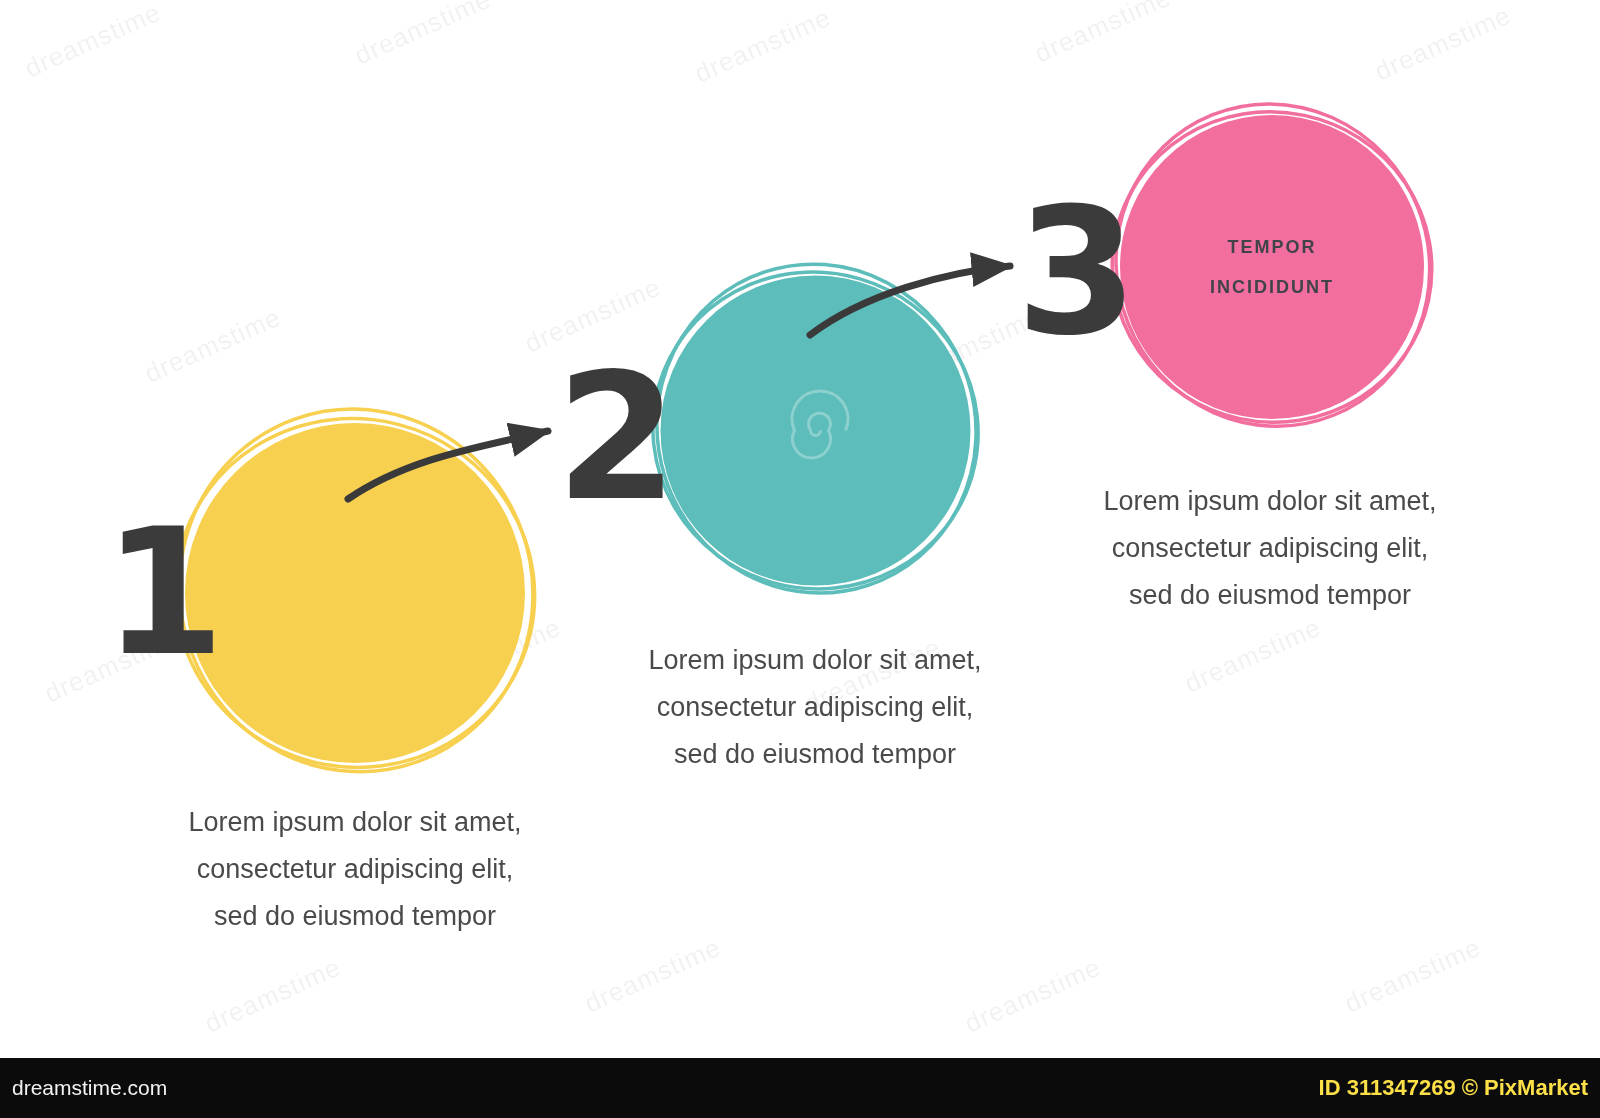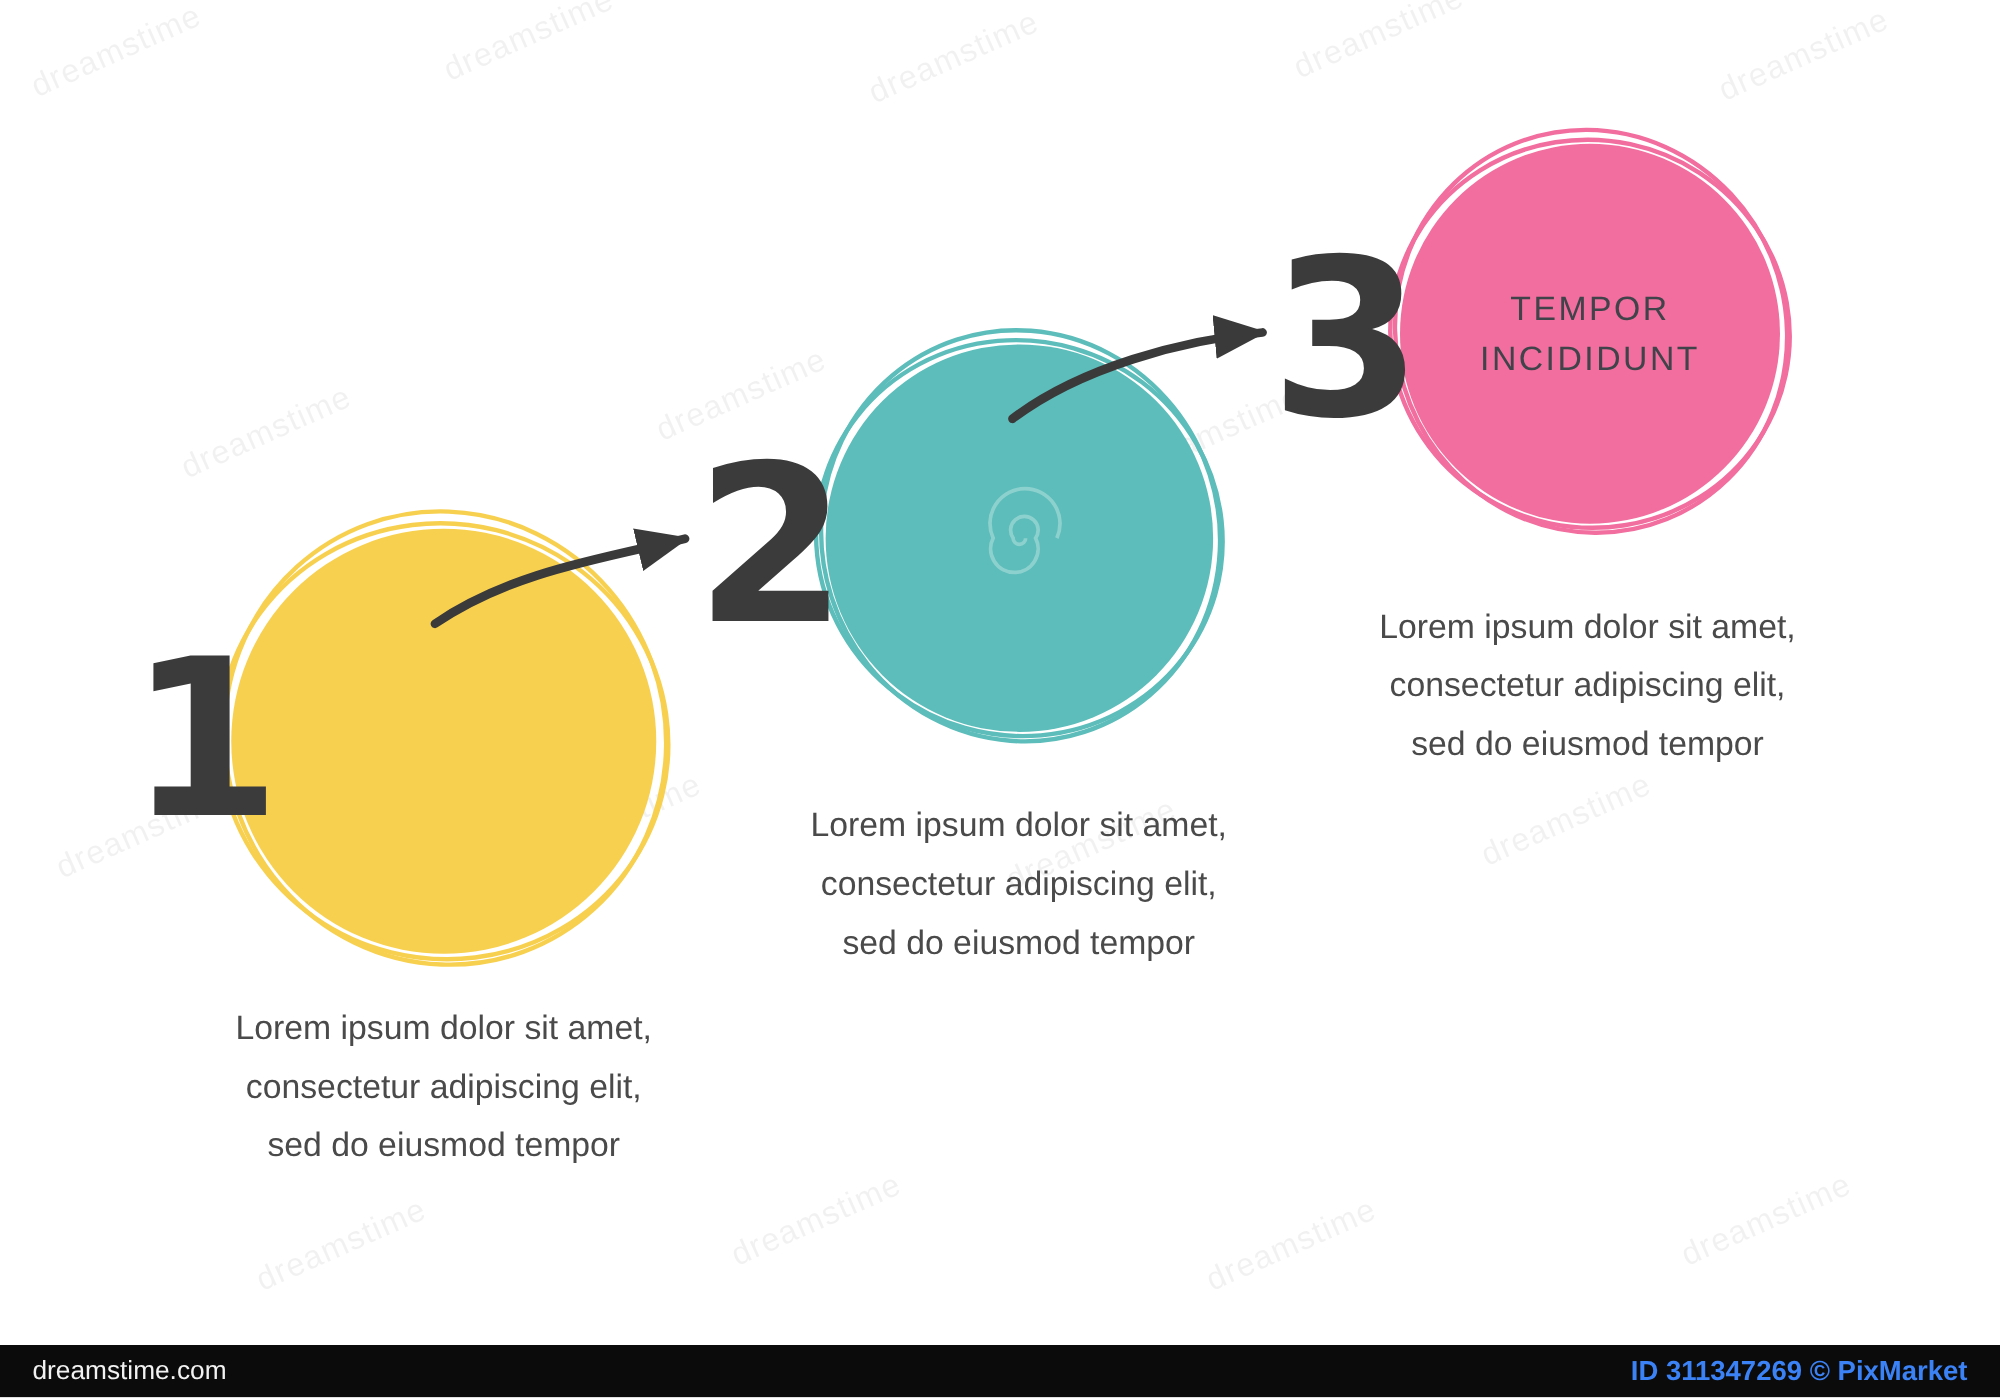--- a/index.html
+++ b/index.html
@@ -26,22 +26,22 @@
 
   .circle-box { position: absolute; }
   .circle-box svg { display: block; }
 
   .circle-label {
     position: absolute;
     display: flex;
     align-items: center;
     justify-content: center;
     text-align: center;
-    font-weight: 400;
-    font-size: 27px;
+    font-weight: 700;
+    font-size: 18px;
     line-height: 40px;
     letter-spacing: 2px;
     color: #40444a;
     white-space: pre-line;
   }
 
   .step-number {
     position: absolute;
     font-family: "DejaVu Sans", sans-serif;
     font-weight: 700;
@@ -58,30 +58,30 @@
     line-height: 47px;
     color: #4a4a4a;
     white-space: pre-line;
   }
 
   .arrows { position: absolute; left: 0; top: 0; pointer-events: none; }
 
   .footer-bar {
     position: absolute;
     left: 0; right: 0; bottom: 0;
-    height: 42px;
+    height: 60px;
     background: #0b0b0b;
     display: flex;
     align-items: center;
     justify-content: space-between;
-    padding: 0 26px;
+    padding: 0 12px;
     box-sizing: border-box;
   }
   .footer-site { color: #f2f2f2; font-size: 21px; }
-  .footer-id  { color: #3b82f6; font-size: 22px; font-weight: 700; }
+  .footer-id  { color: #fde047; font-size: 22px; font-weight: 700; }
 </style>
 </head>
 <body>
 
 <div class="canvas">
 
   <div class="wm-layer">
     <span class="wm" style="left:20px; top:25px">dreamstime</span>
     <span class="wm" style="left:350px; top:12px">dreamstime</span>
     <span class="wm" style="left:690px; top:30px">dreamstime</span>

